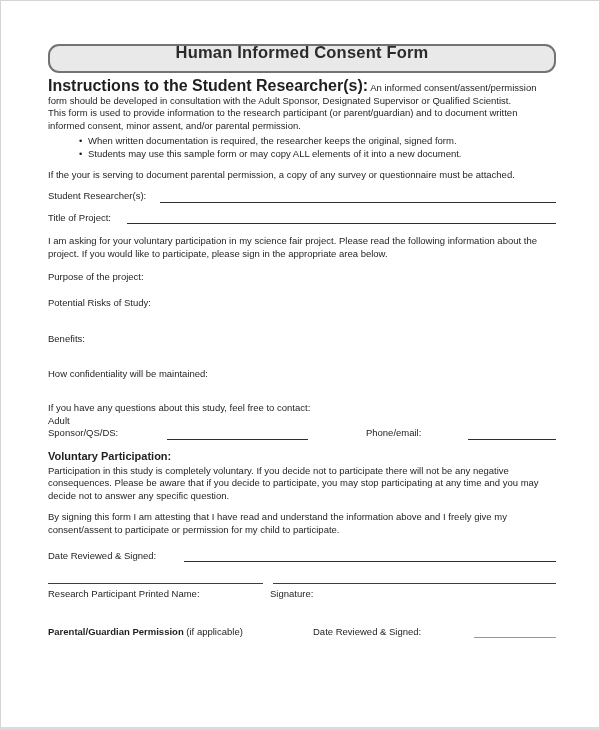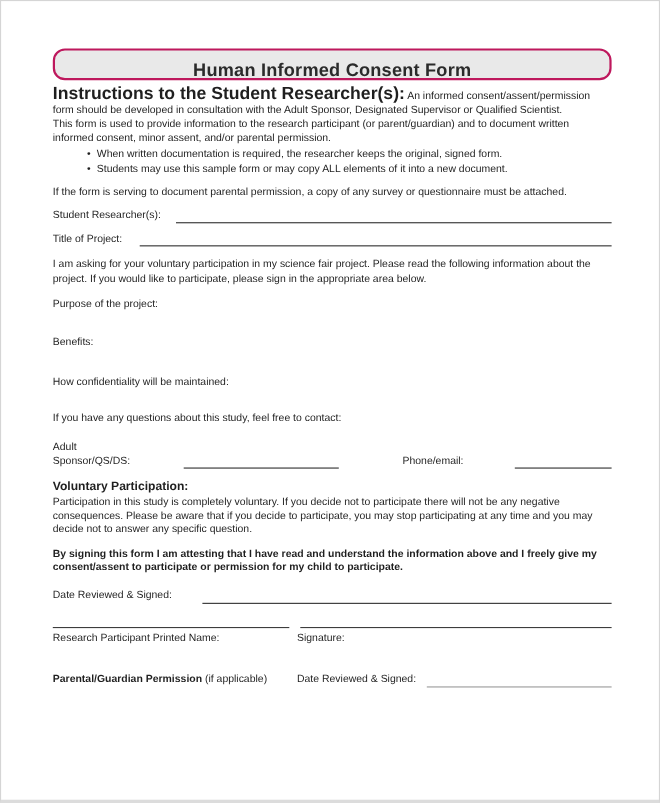--- a/index.html
+++ b/index.html
@@ -14,24 +14,24 @@
     font-family:"Liberation Sans", sans-serif;
     font-size:9.5px;
     line-height:12.6px;
     color:#1f1f1f;
     overflow:hidden;
   }
   .title-box{
     margin-top:43px;
     height:29px;
     box-sizing:border-box;
-    border:2px solid #be185d;
+    border:2px solid #737373;
     border-radius:11px;
     background:#e9e9e9;
-    display:flex;align-items:flex-end;justify-content:center;
+    display:flex;align-items:flex-start;justify-content:center;
   }
   .title-box .title{
     font-size:16.5px;font-weight:bold;color:#2b2b2b;letter-spacing:.2px;
   }
   p{margin:0;}
   .p-instructions{margin-top:7px;}
   .inline-heading{font-weight:bold;font-size:16px;}
   .bullets{margin-top:3px;}
   .bullet-row{display:flex;padding-left:31px;}
   .bullet-row .dot{width:9px;flex-shrink:0;}
@@ -44,37 +44,37 @@
   .fill.grow{flex:1;}
   .p-intro{margin-top:11px;}
   .prompt{white-space:nowrap;}
   .prompt.purpose{margin-top:10px;}
   .prompt.asked{margin-top:23px;}
   .prompt.time{margin-top:19px;}
   .prompt.risks{margin-top:14px;}
   .prompt.benefits{margin-top:23px;}
   .prompt.confid{margin-top:23px;}
   .prompt.questions{margin-top:21px;}
-  .contact-row{display:flex;align-items:flex-end;margin-top:13px;gap:44px;}
+  .contact-row{display:flex;align-items:flex-end;gap:44px;}
   .contact-row .f1{width:186px;margin-left:4px;}
   .contact-row .lbl2{margin-left:14px;}
   .contact-row .f2{width:116px;margin-left:3px;}
   .vol-heading{margin-top:10px;font-weight:bold;font-size:11px;line-height:13px;}
   .vol-body{margin-top:2px;}
-  .vol-attest{margin-top:9px;font-weight:bold;}
+  .vol-attest{margin-top:9px;}
   .sig-rowA{display:flex;align-items:flex-end;margin-top:13px;}
   .col1{width:222px;flex-shrink:0;}
   .sig-heading{font-weight:bold;font-size:11px;}
   .sig-rowA .fill{margin-left:28px;border-bottom-width:1.4px;}
   .sig-lines{display:flex;margin-top:21px;}
   .sig-lines .lineL{width:215px;border-top:1.4px solid #3d3d3d;}
   .sig-lines .gap{width:10px;}
   .sig-lines .lineR{flex:1;border-top:1.4px solid #3d3d3d;}
   .sig-labels{display:flex;margin-top:4px;}
-  .sig-rowD{display:flex;align-items:flex-end;margin-top:25px;}
+  .sig-rowD{display:flex;align-items:flex-end;margin-top:25px;gap:43px;}
   .sig-rowD .fill{margin-left:10px;border-bottom:1.2px solid #999;}
   .bold{font-weight:bold;}
 </style>
 </head>
 <body>
 
 <div class="page">
 
   <div class="title-box">
     <span class="title">Human Informed Consent Form</span>
@@ -90,34 +90,35 @@
     <div class="bullet-row">
       <span class="dot">•</span>
       <span>When written documentation is required, the researcher keeps the original, signed form.</span>
     </div>
     <div class="bullet-row">
       <span class="dot">•</span>
       <span>Students may use this sample form or may copy ALL elements of it into a new document.</span>
     </div>
   </div>
 
-  <p class="p-attach">If the form is serving to document parental permission, a copy of any survey or questionnaire must be attached.</p>
+  <p class="p-attach">If the your is serving to document parental permission, a copy of any survey or questionnaire must be attached.</p>
 
   <div class="field-row student">
     <span class="lblbox">Student Researcher(s):</span>
     <span class="fill grow"></span>
   </div>
   <div class="field-row project">
     <span class="lblbox">Title of Project:</span>
     <span class="fill grow"></span>
   </div>
 
   <p class="p-intro">I am asking for your voluntary participation in my science fair project. Please read the following information about the project. If you would like to participate, please sign in the appropriate area below.</p>
 
   <div class="prompt purpose">Purpose of the project:</div>
+  <div class="prompt risks">Potential Risks of Study:</div>
   <div class="prompt benefits">Benefits:</div>
   <div class="prompt confid">How confidentiality will be maintained:</div>
   <div class="prompt questions">If you have any questions about this study, feel free to contact:</div>
 
   <div class="contact-row">
     <span>Adult Sponsor/QS/DS:</span>
     <span class="fill f1"></span>
     <span class="lbl2">Phone/email:</span>
     <span class="fill f2"></span>
   </div>

